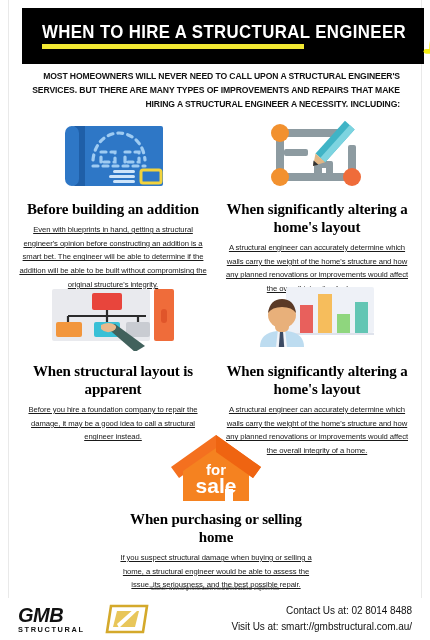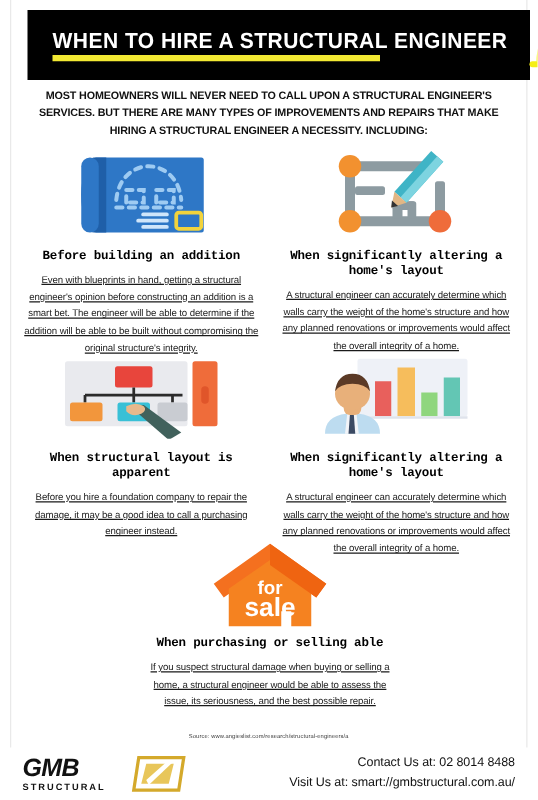--- a/index.html
+++ b/index.html
@@ -43,21 +43,21 @@
     width: 262px; height: 5px;
     background: #f2e933;
   }
   .hardhat { width: 52px; height: 42px; flex: 0 0 auto; }
 
   
   .intro {
     position: absolute;
     left: 30px; top: 70px;
     width: 370px;
-    text-align: center;
+    text-align: right;
     color: #111111;
     font-family: "Liberation Sans Narrow", "Liberation Sans", sans-serif;
     font-size: 8.6px;
     font-weight: bold;
     line-height: 1.62;
     letter-spacing: -0.1px;
   }
 
   
   .card { position: absolute; width: 198px; text-align: center; }
@@ -71,22 +71,22 @@
     height: 76px;
     display: flex;
     align-items: center;
     justify-content: center;
     margin-bottom: 6px;
   }
   .card.c5 .icon-box { height: 72px; }
 
   .card-title {
     color: #000000;
-    font-family: Liberation Mono, monospace;
-    font-size: 10px;
+    font-family: Liberation Serif, serif;
+    font-size: 15px;
     font-weight: bold;
     letter-spacing: -0.15px;
     margin-bottom: 5px;
     line-height: 1.2;
   }
   .card-body {
     color: #1a1a1a;
     font-family: "Liberation Sans Narrow", "Liberation Sans", sans-serif;
     font-size: 7.7px;
     line-height: 1.78;
@@ -229,21 +229,21 @@
         <rect x="8" y="37" width="26" height="15" rx="2" fill="#f2963c"></rect>
         <rect x="46" y="37" width="26" height="15" rx="2" fill="#39c0d6"></rect>
         <rect x="78" y="37" width="24" height="15" rx="2" fill="#c9ccd2"></rect>
         <rect x="106" y="4" width="20" height="52" rx="2" fill="#ef6c3a"></rect>
         <rect x="113" y="24" width="6" height="14" rx="3" fill="#e0552a"></rect>
         <path d="M57 41 l10 -2 l30 22 l-10 6 z" fill="#41615c"></path>
         <path d="M53 40 q8 -4 14 0 q3 3 -2 6 q-7 3 -12 -2 z" fill="#e8b98c"></path>
       </svg>
     </div>
     <div class="card-title">When structural layout is apparent</div>
-    <div class="card-body">Before you hire a foundation company to repair the damage, it may be a good idea to call a purchasing engineer instead.</div>
+    <div class="card-body">Before you hire a foundation company to repair the damage, it may be a good idea to call a structural engineer instead.</div>
   </div>
 
   <div class="card c4">
     <div class="icon-box">
       <svg width="122" height="66" viewBox="0 0 122 66">
         <rect x="30" y="2" width="88" height="46" rx="2" fill="#eef1f7"></rect>
         <rect x="44" y="20" width="13" height="28" fill="#e8605c"></rect>
         <rect x="62" y="9" width="14" height="39" fill="#f6bd5c"></rect>
         <rect x="81" y="29" width="13" height="19" fill="#8fd67e"></rect>
         <rect x="99" y="17" width="13" height="31" fill="#63c6b4"></rect>
@@ -263,21 +263,21 @@
   <div class="card c5">
     <div class="icon-box">
       <svg width="94" height="70" viewBox="0 0 94 70">
         <path d="M47 2 L92 34 L84 45 L47 19 L10 45 L2 34 Z" fill="#f4701f"></path>
         <path d="M14 38 L47 15 L80 38 V68 H64 V56 H56 V68 H14 Z" fill="#f58220"></path>
         <path d="M47 2 L92 34 L84 45 L47 19 Z" fill="#ef6411"></path>
         <text x="47" y="42" text-anchor="middle" font-family="Liberation Sans, sans-serif" font-size="15" font-weight="bold" fill="#ffffff">for</text>
         <text x="47" y="60" text-anchor="middle" font-family="Liberation Sans, sans-serif" font-size="21" font-weight="bold" fill="#ffffff">sale</text>
       </svg>
     </div>
-    <div class="card-title">When purchasing or selling able</div>
+    <div class="card-title">When purchasing or selling home</div>
     <div class="card-body">If you suspect structural damage when buying or selling a home, a structural engineer would be able to assess the issue, its seriousness, and the best possible repair.</div>
   </div>
 
   <div class="source">Source: www.angieslist.com/research/structural-engineers/a</div>
 
   <div class="footer-bar">
     <div class="logo">
       <div class="logo-text">
         <div class="logo-gmb">GMB</div>
         <div class="logo-sub">STRUCTURAL</div>

